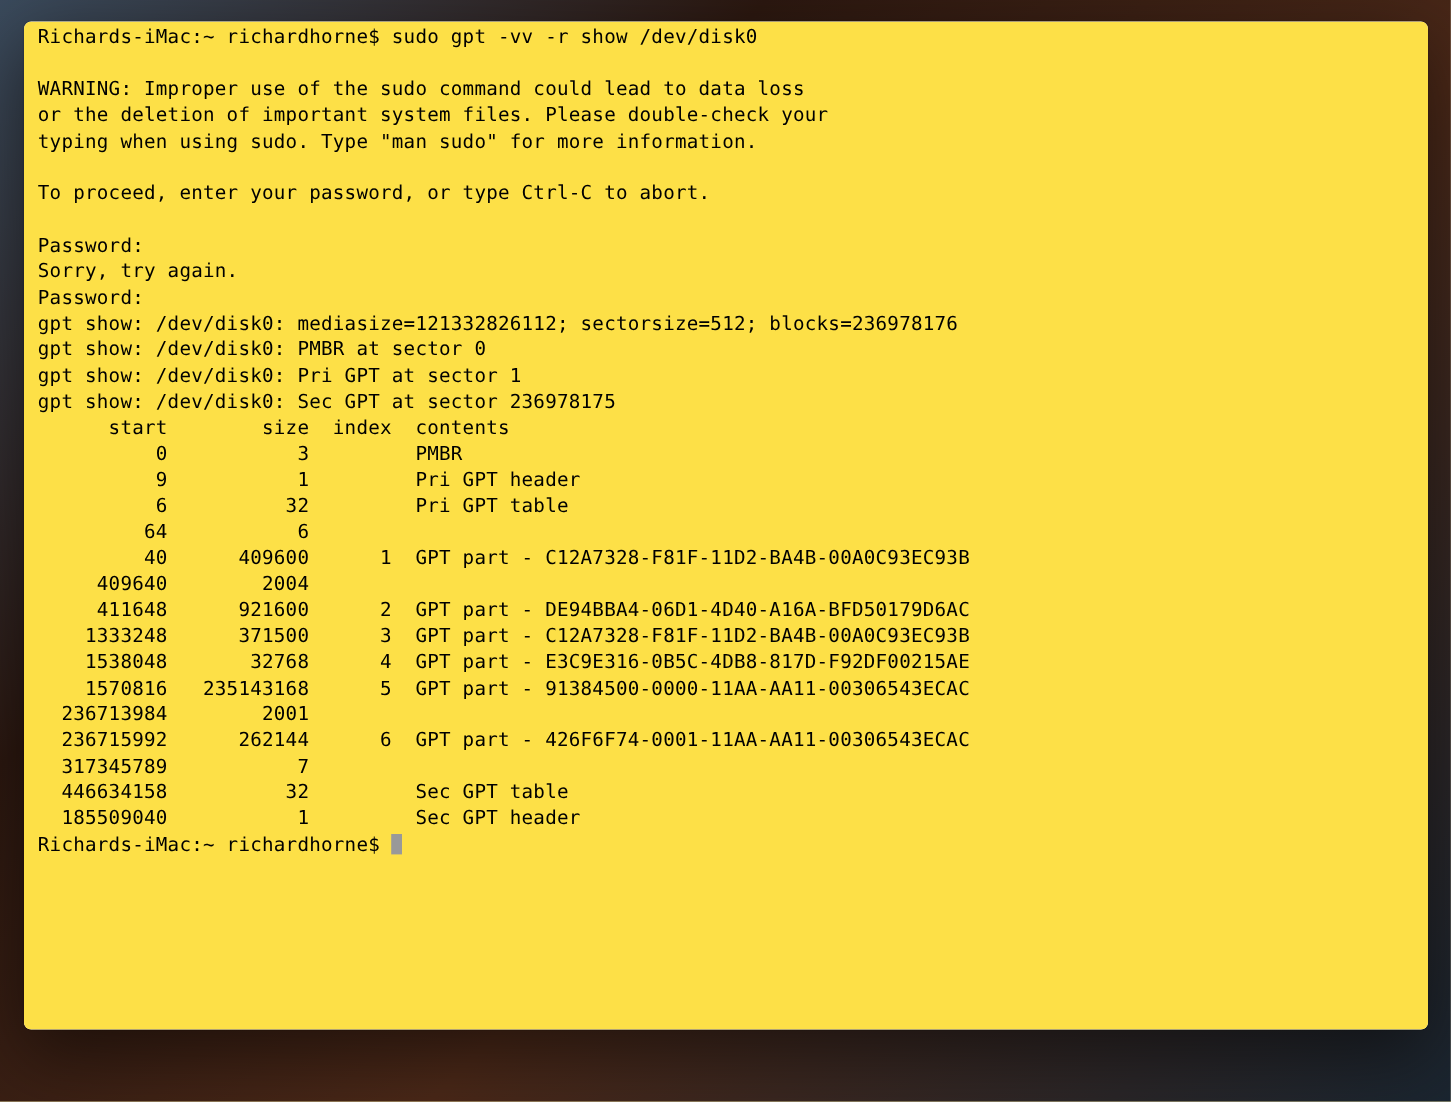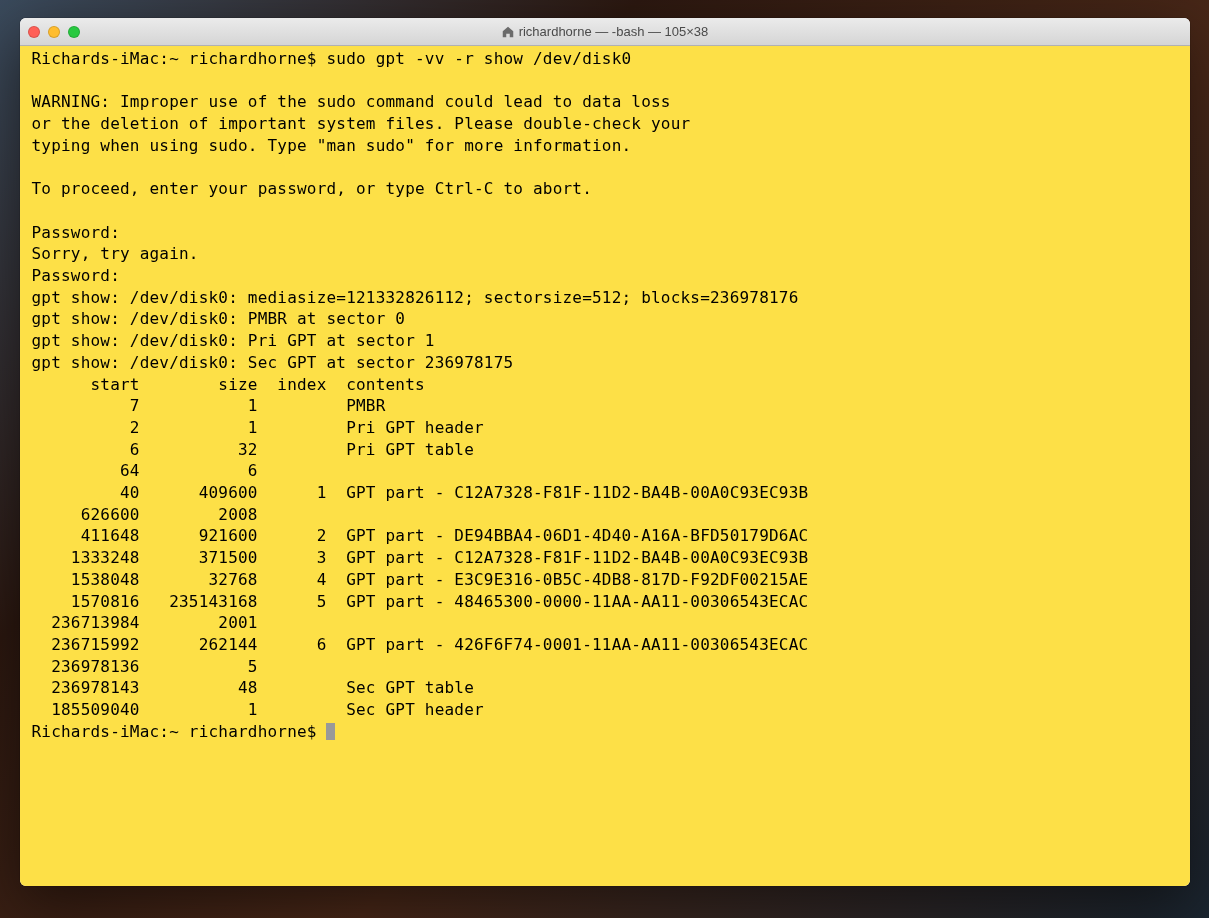--- a/index.html
+++ b/index.html
@@ -84,62 +84,47 @@
       background: #999999;
       vertical-align: text-bottom;
       margin-bottom: 1px;
     }
     .line { white-space: pre; }
   </style>
 </head>
 <body>
 
 <div class="window">
-  <div class="titlebar">
-    <div class="traffic-lights">
-      <div class="traffic-light tl-close"></div>
-      <div class="traffic-light tl-min"></div>
-      <div class="traffic-light tl-max"></div>
-    </div>
-    <div class="title-wrap">
-      <span class="home-icon">
-        <svg viewBox="0 0 16 16" width="14" height="14" fill="#6b6b6b">
-          <path d="M8 2 L2 7 L2 14 L6 14 L6 10 L10 10 L10 14 L14 14 L14 7 Z"></path>
-        </svg>
-      </span>
-      <span>richardhorne — -bash — 105×38</span>
-    </div>
-  </div>
 
   <div class="terminal-body"><span class="line"><span>Richards-iMac:~ richardhorne$ </span><span>sudo gpt -vv -r show /dev/disk0</span></span>
 <span class="line"> </span>
 <span class="line">WARNING: Improper use of the sudo command could lead to data loss</span>
 <span class="line">or the deletion of important system files. Please double-check your</span>
 <span class="line">typing when using sudo. Type "man sudo" for more information.</span>
 <span class="line"> </span>
 <span class="line">To proceed, enter your password, or type Ctrl-C to abort.</span>
 <span class="line"> </span>
 <span class="line">Password:</span>
 <span class="line">Sorry, try again.</span>
 <span class="line">Password:</span>
 <span class="line">gpt show: /dev/disk0: mediasize=121332826112; sectorsize=512; blocks=236978176</span>
 <span class="line">gpt show: /dev/disk0: PMBR at sector 0</span>
 <span class="line">gpt show: /dev/disk0: Pri GPT at sector 1</span>
 <span class="line">gpt show: /dev/disk0: Sec GPT at sector 236978175</span>
 <span class="line" id="table-header">      start        size  index  contents</span>
-<div id="table-rows"><span class="line">          7           1         PMBR</span>
-<span class="line">          2           1         Pri GPT header</span>
+<div id="table-rows"><span class="line">          0           3         PMBR</span>
+<span class="line">          9           1         Pri GPT header</span>
 <span class="line">          6          32         Pri GPT table</span>
 <span class="line">         64           6         </span>
 <span class="line">         40      409600      1  GPT part - C12A7328-F81F-11D2-BA4B-00A0C93EC93B</span>
-<span class="line">     626600        2008         </span>
+<span class="line">     409640        2004         </span>
 <span class="line">     411648      921600      2  GPT part - DE94BBA4-06D1-4D40-A16A-BFD50179D6AC</span>
 <span class="line">    1333248      371500      3  GPT part - C12A7328-F81F-11D2-BA4B-00A0C93EC93B</span>
 <span class="line">    1538048       32768      4  GPT part - E3C9E316-0B5C-4DB8-817D-F92DF00215AE</span>
-<span class="line">    1570816   235143168      5  GPT part - 48465300-0000-11AA-AA11-00306543ECAC</span>
+<span class="line">    1570816   235143168      5  GPT part - 91384500-0000-11AA-AA11-00306543ECAC</span>
 <span class="line">  236713984        2001         </span>
 <span class="line">  236715992      262144      6  GPT part - 426F6F74-0001-11AA-AA11-00306543ECAC</span>
-<span class="line">  236978136           5         </span>
-<span class="line">  236978143          48         Sec GPT table</span>
+<span class="line">  317345789           7         </span>
+<span class="line">  446634158          32         Sec GPT table</span>
 <span class="line">  185509040           1         Sec GPT header</span>
 </div><span class="line"><span>Richards-iMac:~ richardhorne$ </span><span class="cursor-block"></span></span>
 </div>
 </div>
 
 </body></html>

